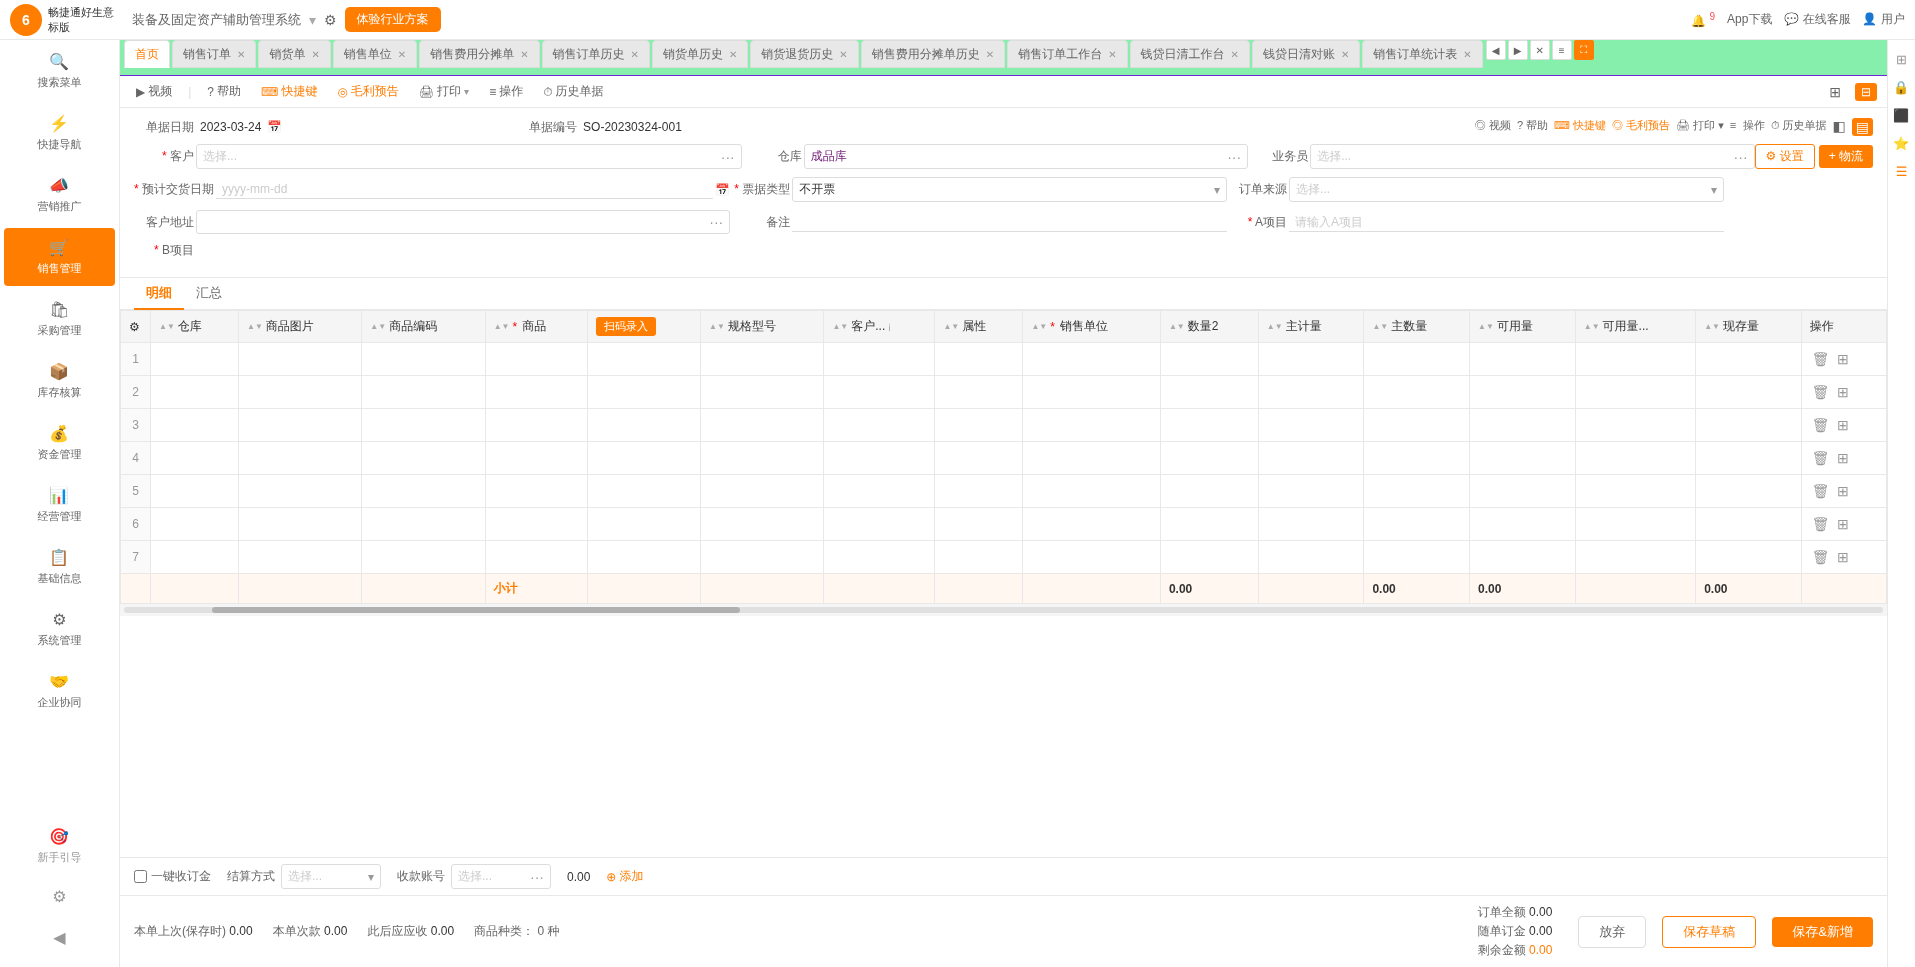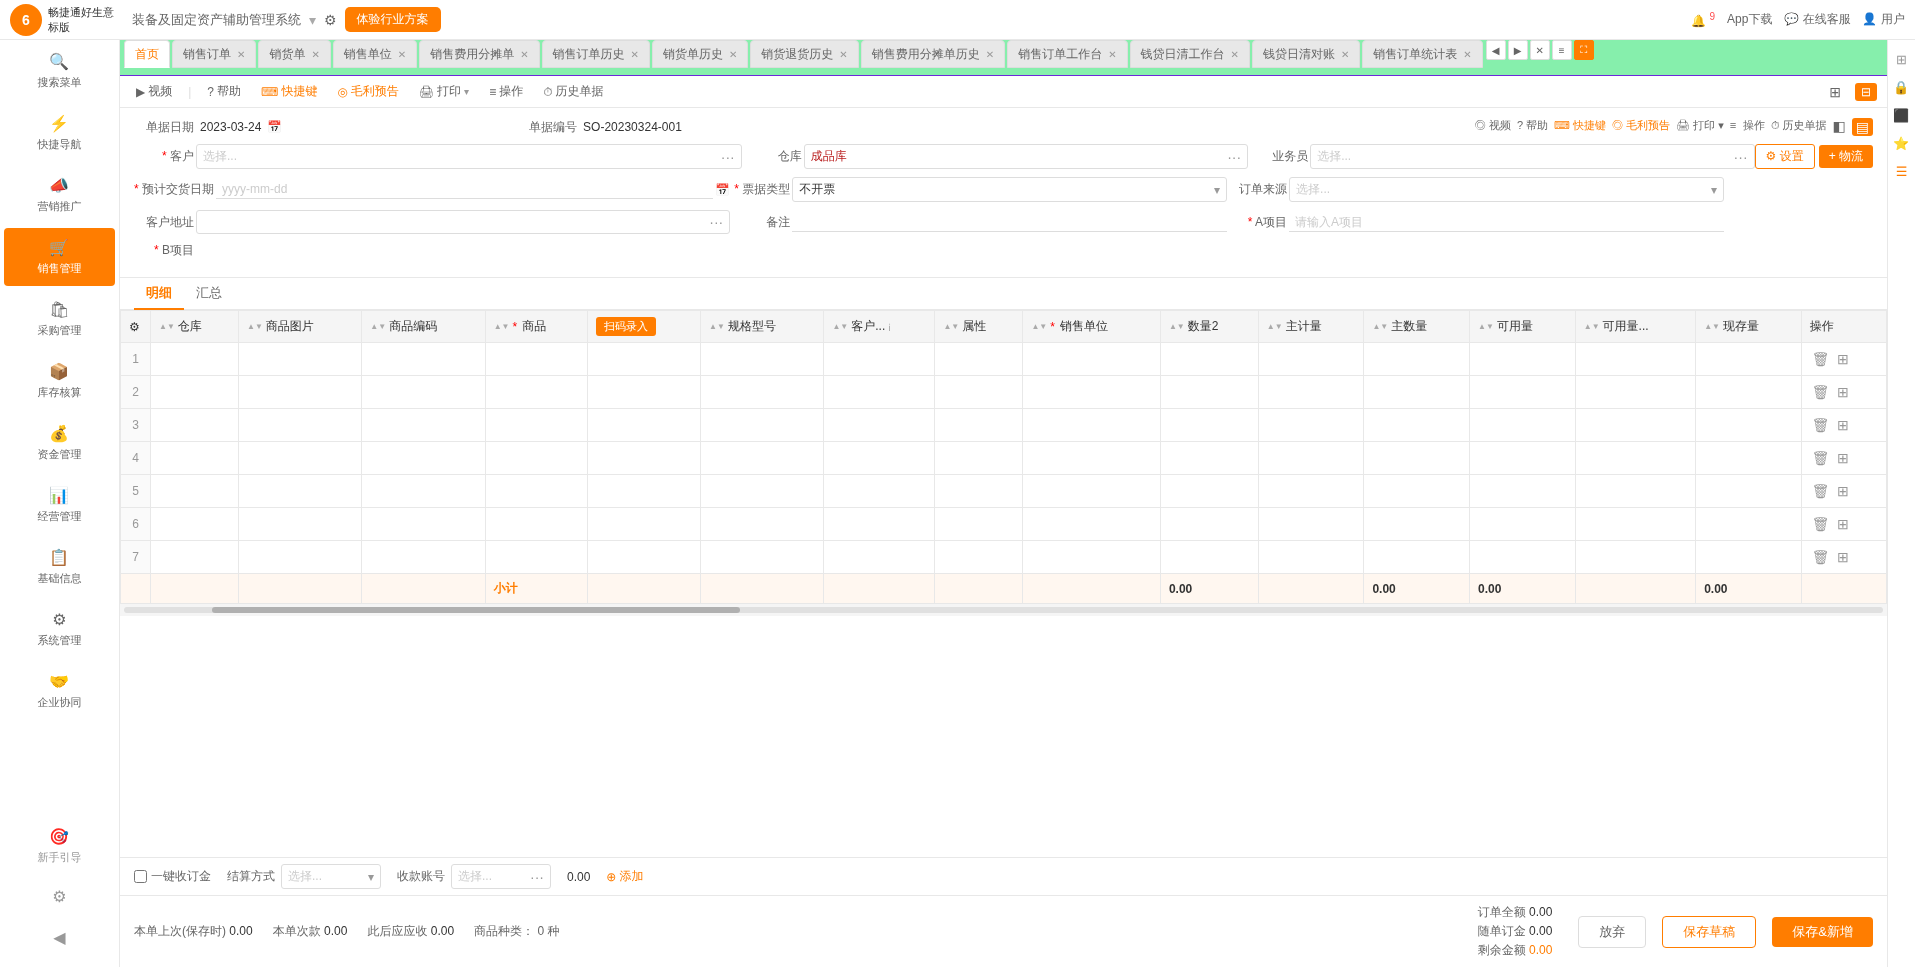--- a/index.html
+++ b/index.html
@@ -317,21 +317,21 @@
           <div class="form-field" style="flex:1.2;">
             <span class="form-label required">客户</span>
             <div class="form-input-box">
               <span style="color:#ccc;">选择...</span>
               <span class="dots-btn">···</span>
             </div>
           </div>
           <div class="form-field" style="flex:1;">
             <span class="form-label">仓库</span>
             <div class="form-input-box">
-              <span style="color:#b91c1c;">成品库</span>
+              <span style="color:#701a75;">成品库</span>
               <span class="dots-btn">···</span>
             </div>
           </div>
           <div class="form-field" style="flex:1;">
             <span class="form-label">业务员</span>
             <div class="form-input-box">
               <span style="color:#ccc;">选择...</span>
               <span class="dots-btn">···</span>
             </div>
           </div>

